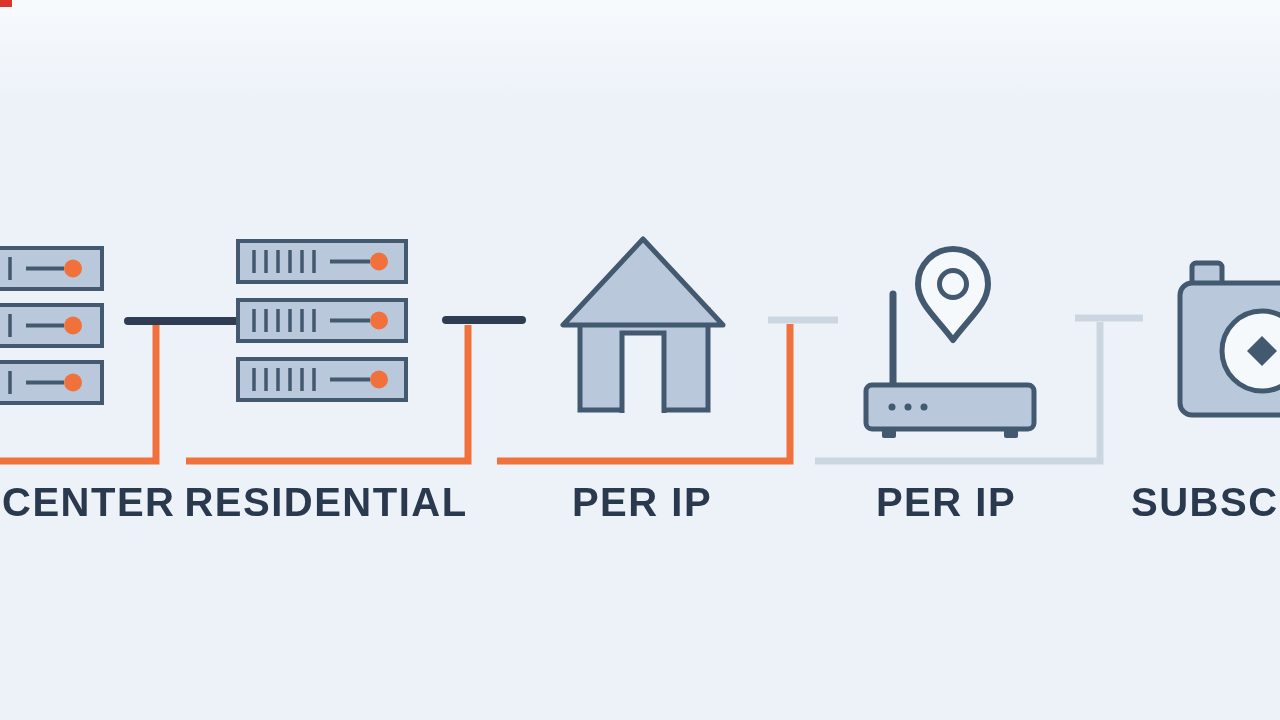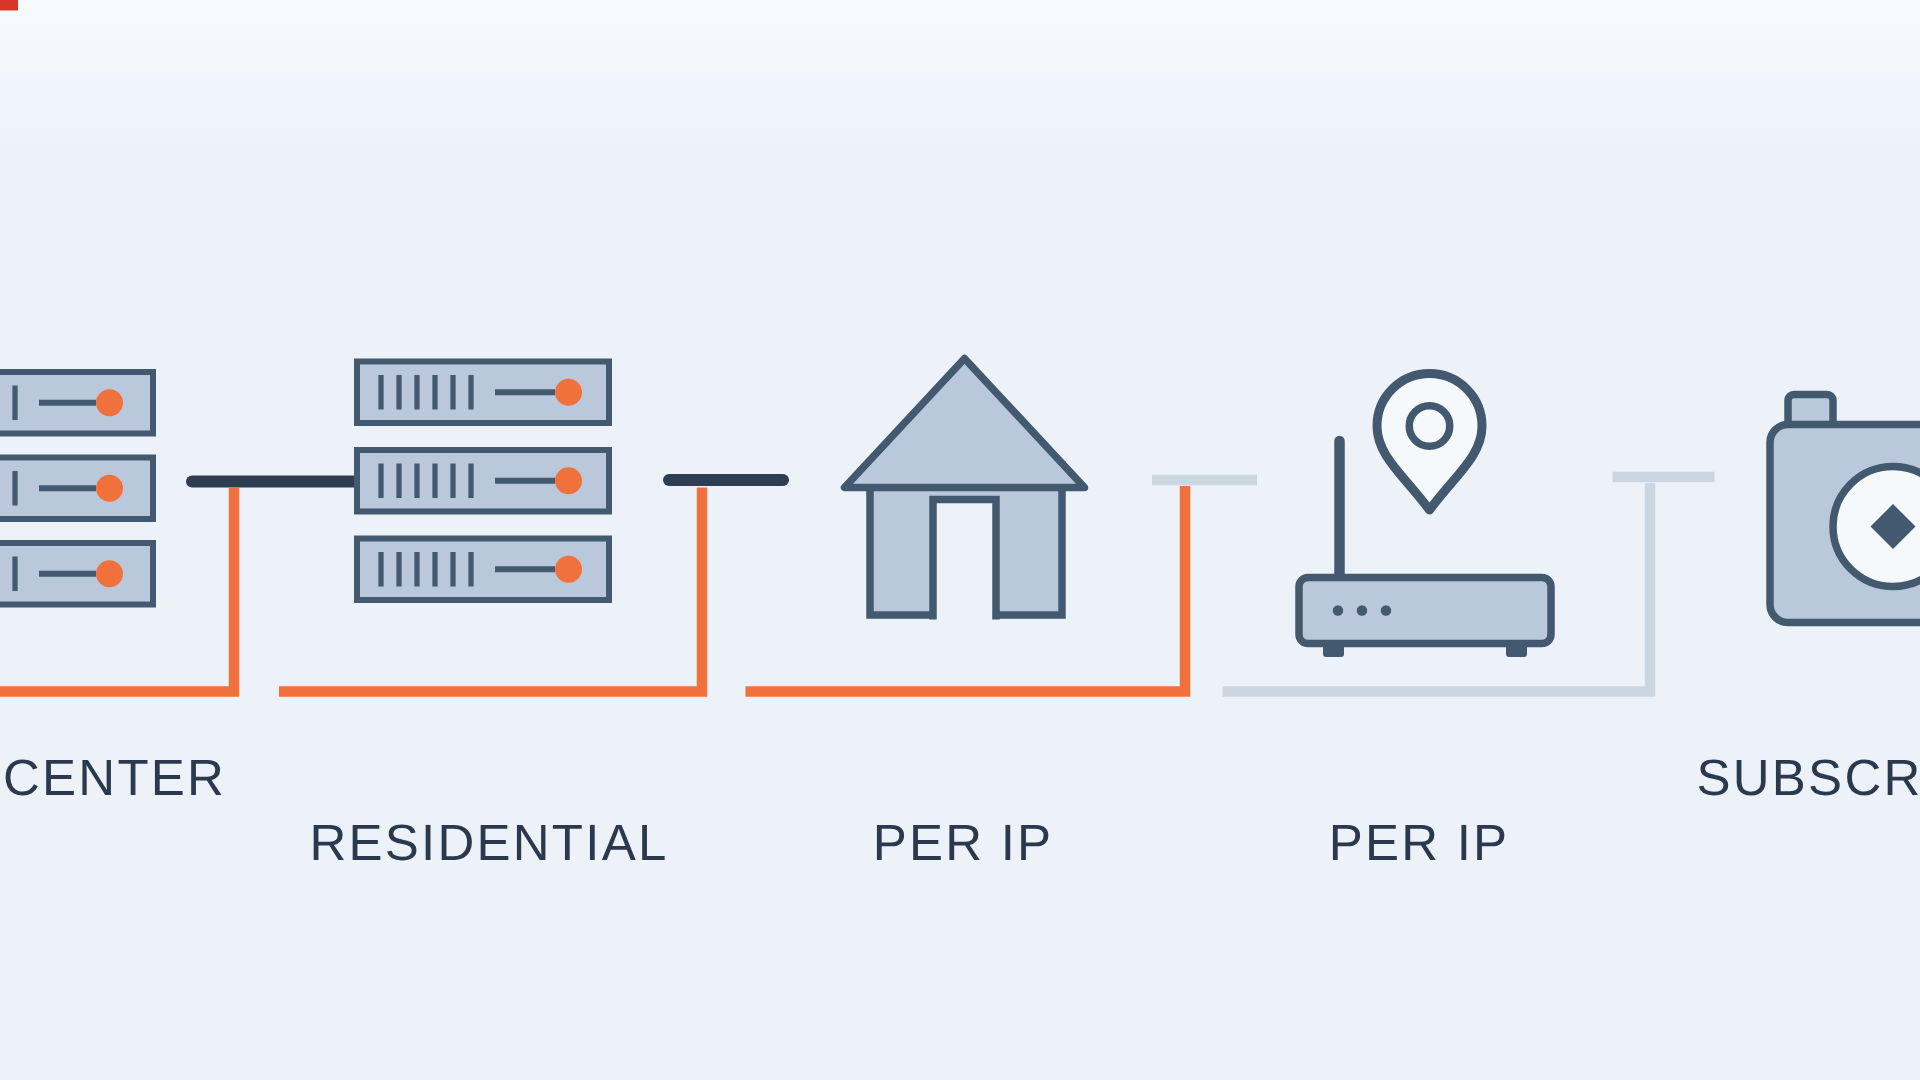--- a/index.html
+++ b/index.html
@@ -15,28 +15,28 @@
   .stroke-dark{stroke:var(--icon-stroke);fill:none;}
   .fill-dark{fill:var(--icon-stroke);stroke:none;}
   .dot-orange{fill:var(--accent-orange);stroke:none;}
   .ln-dark{stroke:var(--connector-dark);stroke-width:8;fill:none;stroke-linecap:round;}
   .ln-light{stroke:var(--connector-light);stroke-width:7;fill:none;}
   .ln-orange{stroke:var(--accent-orange);stroke-width:7;fill:none;}
   .pin-fill{fill:var(--pin-fill);stroke:var(--icon-stroke);}
   .door{fill:var(--background);stroke:var(--icon-stroke);}
   .label{
     position:absolute;
-    top:500px;
-    font-size:34px;
-    font-weight:400;
+    top:480px;
+    font-size:40px;
+    font-weight:700;
     letter-spacing:1.5px;
     color:var(--label-color);
     white-space:nowrap;
   }
-  .label.centered{transform:translateX(-50%);margin-top:43px;}
+  .label.centered{transform:translateX(-50%);}
   #corner-artifact{
     position:absolute;left:0;top:0;width:12px;height:7px;
     background:#d9352b;
   }
 </style>
 </head>
 <body>
 
 <div id="canvas">
 

